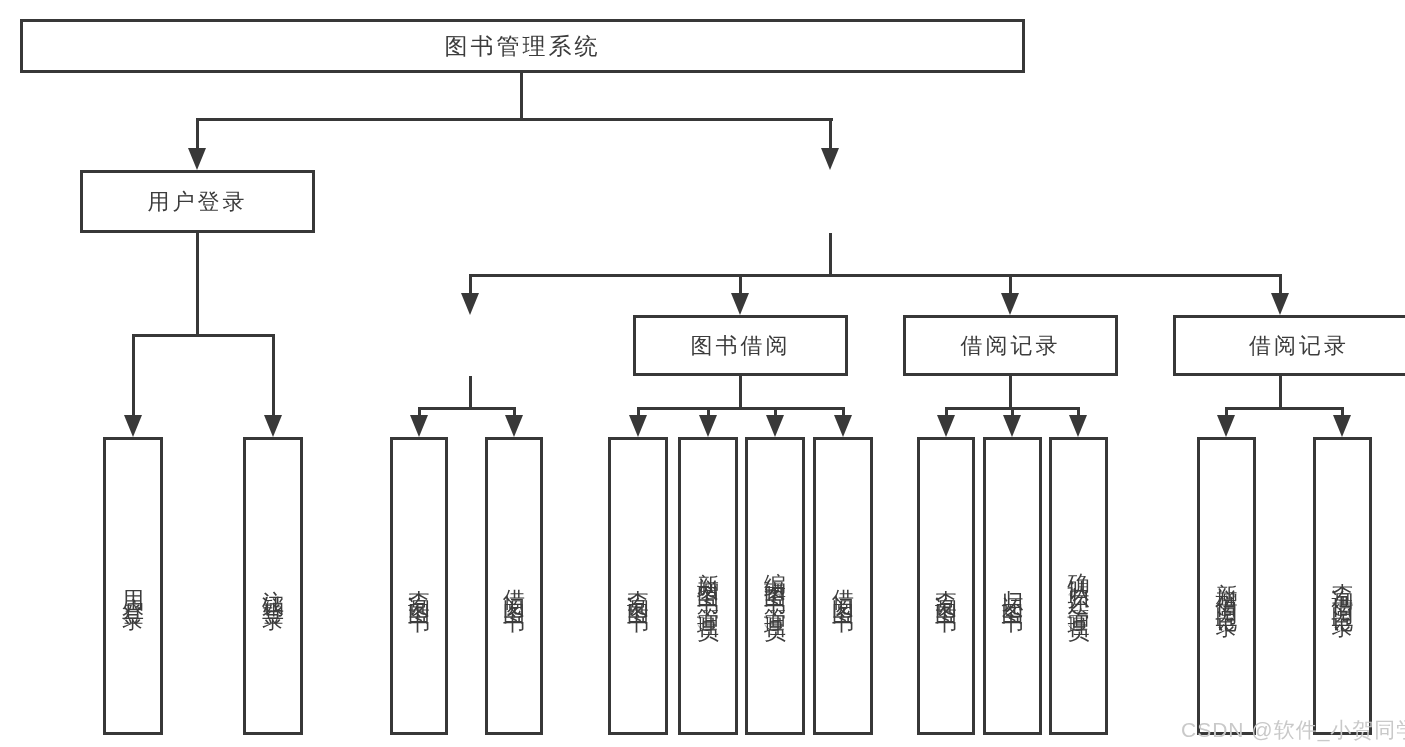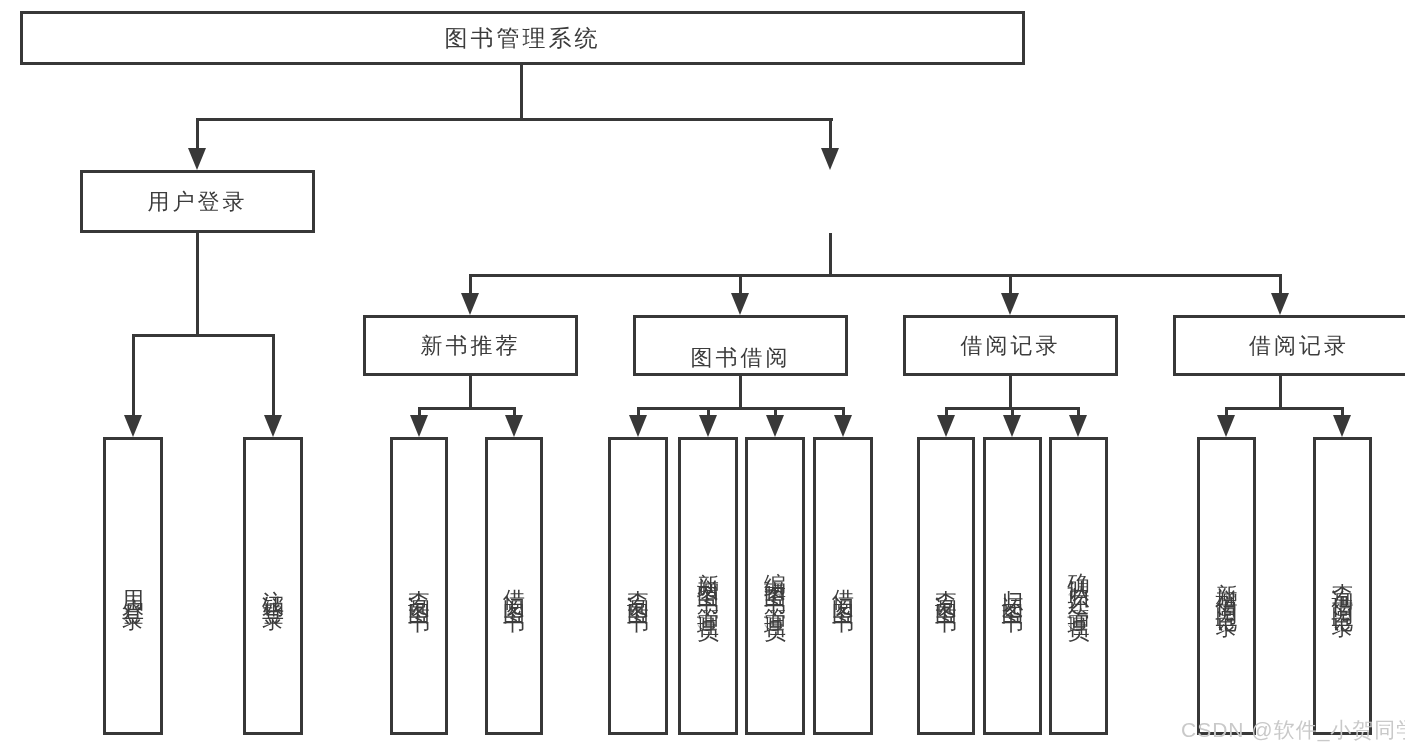--- a/index.html
+++ b/index.html
@@ -66,21 +66,21 @@
     color: #c9c9c9;
     z-index: 3;
     white-space: nowrap;
   }
 </style>
 </head>
 <body>
 
 <div id="canvas">
 
-  <div class="box root-box" style="left:20px; top:11px; width:1005px; height:54px;">
+  <div class="box root-box" style="left:20px; top:19px; width:1005px; height:54px;">
     <span>图书管理系统</span>
   </div>
 
   <div class="vline" style="left:520px; top:65px; height:56px;"></div>
   <div class="hline" style="left:196px; top:118px; width:637px;"></div>
   <div class="vline" style="left:196px; top:118px; height:32px;"></div>
   <div class="arrowhead" style="left:188px; top:148px;"></div>
   <div class="vline" style="left:829px; top:118px; height:32px;"></div>
   <div class="arrowhead" style="left:821px; top:148px;"></div>
 
@@ -99,24 +99,21 @@
   <div class="hline" style="left:469px; top:274px; width:813px;"></div>
   <div class="vline" style="left:469px; top:274px; height:22px;"></div>
   <div class="arrowhead" style="left:461px; top:293px;"></div>
   <div class="vline" style="left:739px; top:274px; height:22px;"></div>
   <div class="arrowhead" style="left:731px; top:293px;"></div>
   <div class="vline" style="left:1009px; top:274px; height:22px;"></div>
   <div class="arrowhead" style="left:1001px; top:293px;"></div>
   <div class="vline" style="left:1279px; top:274px; height:22px;"></div>
   <div class="arrowhead" style="left:1271px; top:293px;"></div>
 
-  <div class="box header" style="left:363px; top:315px; width:215px; height:61px;">
-    <span>新书推荐</span>
-  </div>
-  <div class="box header" style="left:633px; top:315px; width:215px; height:61px;align-items:flex-end;">
+  <div class="box header" style="left:633px; top:315px; width:215px; height:61px;">
     <span>图书借阅</span>
   </div>
   <div class="box header" style="left:903px; top:315px; width:215px; height:61px;">
     <span>借阅记录</span>
   </div>
   <div class="box header" style="left:1173px; top:315px; width:252px; height:61px;">
     <span>借阅记录</span>
   </div>
 
   <div class="vline" style="left:469px; top:376px; height:34px;"></div>

